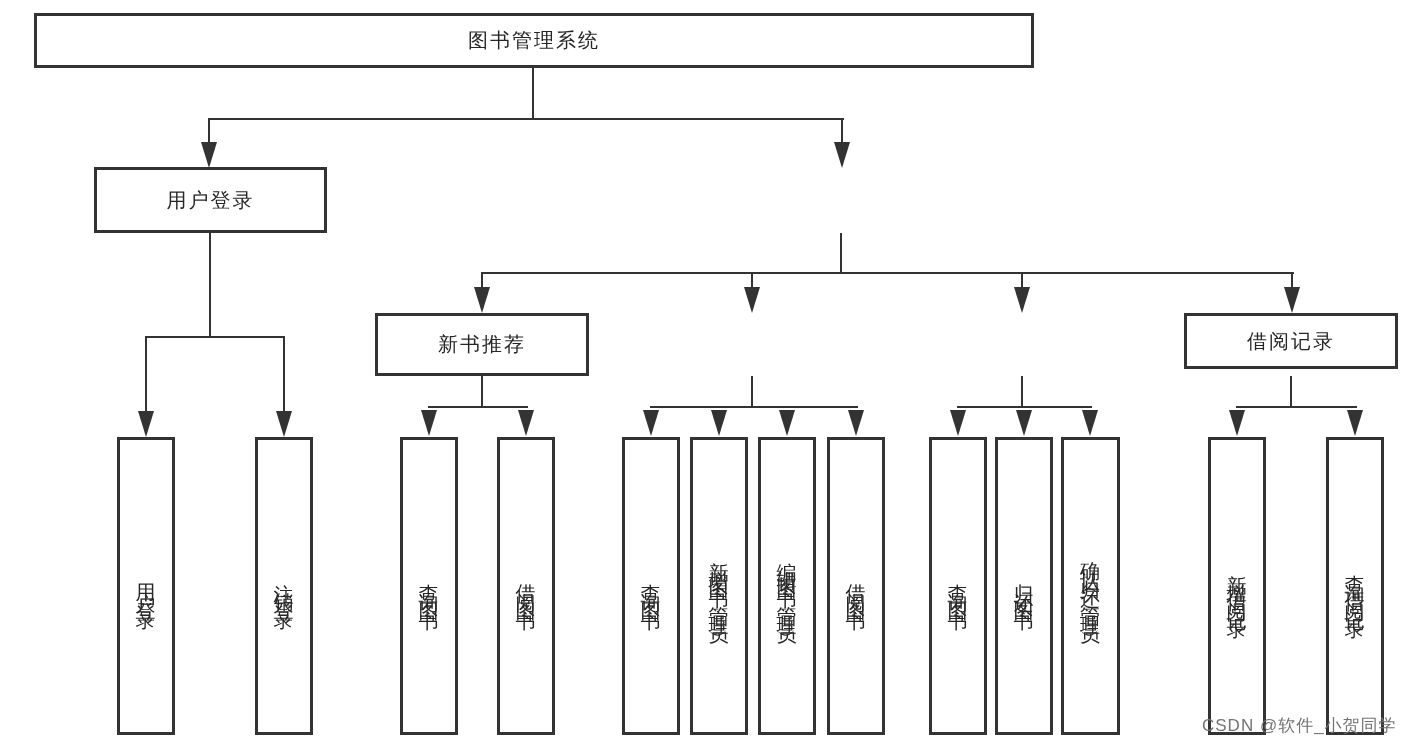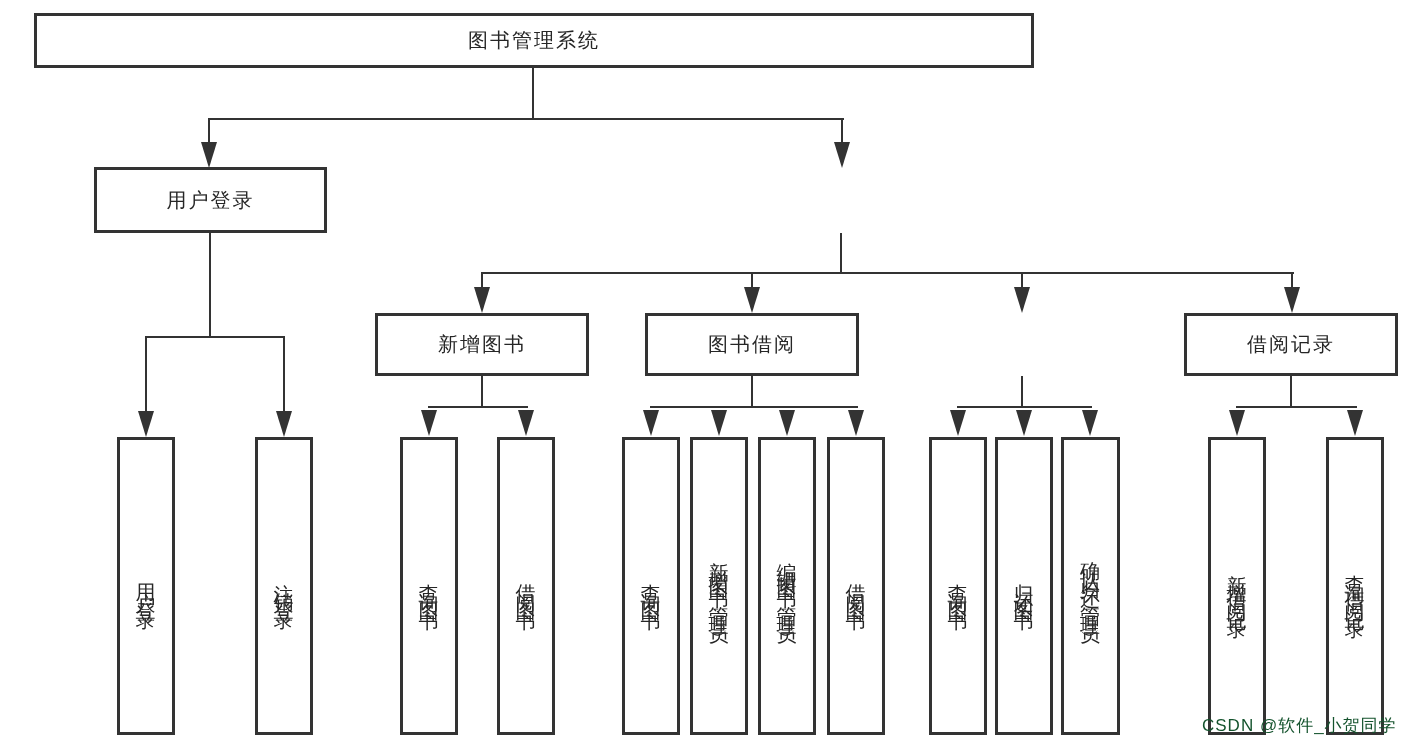--- a/index.html
+++ b/index.html
@@ -43,21 +43,21 @@
     position:absolute;
     width:0;height:0;
     border-left:8px solid transparent;
     border-right:8px solid transparent;
     border-top:26px solid #333333;
   }
   .watermark{
     position:absolute;
     left:1190px;top:714px;
     font-size:17px;
-    color:#14532d;
+    color:#737373;
     letter-spacing:1px;
     white-space:nowrap;
     z-index:50;
   }
 </style>
 </head>
 <body>
 
 <div class="stage">
 
@@ -88,26 +88,23 @@
   <div class="line" style="left:469px;top:274px;width:2px;height:16px"></div>
   <div class="line" style="left:739px;top:274px;width:2px;height:16px"></div>
   <div class="line" style="left:1009px;top:274px;width:2px;height:16px"></div>
   <div class="line" style="left:1279px;top:274px;width:2px;height:16px"></div>
   <div class="arrow" style="left:462px;top:287px"></div>
   <div class="arrow" style="left:732px;top:287px"></div>
   <div class="arrow" style="left:1002px;top:287px"></div>
   <div class="arrow" style="left:1272px;top:287px"></div>
 
   <div class="box h" style="left:363px;top:313px;width:214px;height:63px">
-    <span>新增图书</span>
+    <span>新书推荐</span>
   </div>
-  <div class="box h" style="left:633px;top:313px;width:214px;height:63px">
-    <span>图书借阅</span>
-  </div>
-  <div class="box h" style="left:1172px;top:313px;width:214px;height:63px">
+  <div class="box h" style="left:1172px;top:313px;width:214px;height:56px">
     <span>借阅记录</span>
   </div>
 
   <div class="line" style="left:469px;top:376px;width:2px;height:31px"></div>
   <div class="line" style="left:416px;top:406px;width:100px;height:2px"></div>
   <div class="line" style="left:739px;top:376px;width:2px;height:31px"></div>
   <div class="line" style="left:638px;top:406px;width:208px;height:2px"></div>
   <div class="line" style="left:1009px;top:376px;width:2px;height:31px"></div>
   <div class="line" style="left:945px;top:406px;width:135px;height:2px"></div>
   <div class="line" style="left:1278px;top:376px;width:2px;height:31px"></div>

